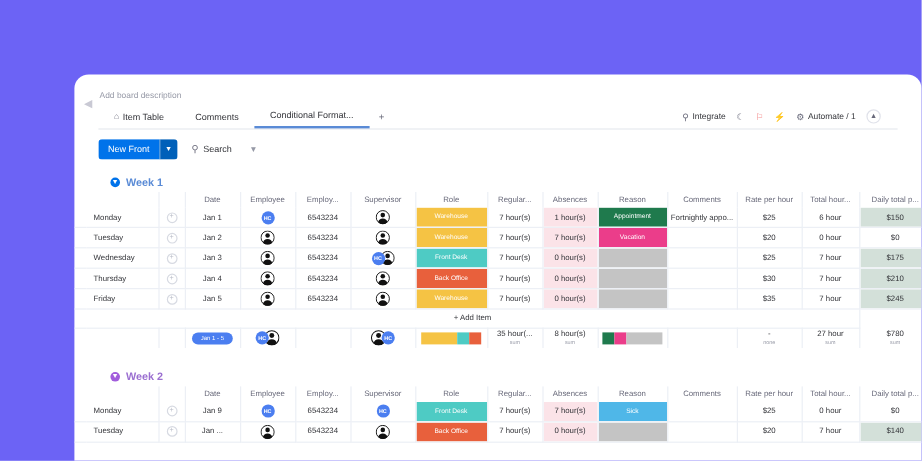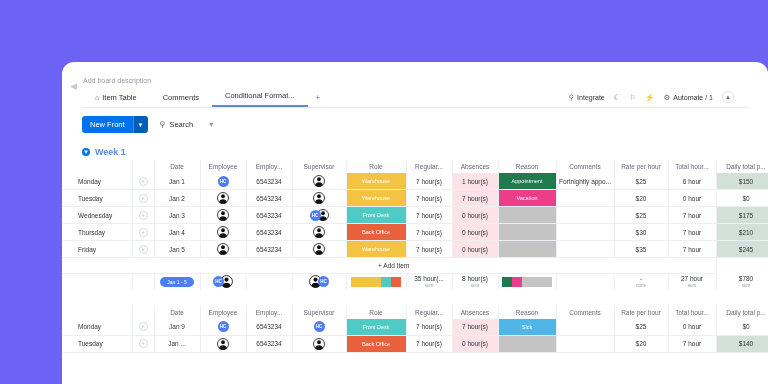--- a/index.html
+++ b/index.html
@@ -97,21 +97,21 @@
   }
   .search-glyph { font-size: 8px; color: #676879; }
   .filter-glyph { font-size: 8px; color: #9699a6; margin-left: 4px; }
 
   
   .table-scroll { padding: 0 0 0 0; }
 
   .group { margin-top: 4px; }
   .group-title-row {
     display: flex; align-items: center; gap: 5px;
-    padding-left: 20px; height: 16px;
+    padding-left: 30px; height: 16px;
   }
   .group-bullet {
     width: 8px; height: 8px; border-radius: 50%;
     display: flex; align-items: center; justify-content: center;
     color: #fff; font-size: 6px;
   }
   .group-name { font-size: 9px; font-weight: bold; }
 
   table.board { border-collapse: collapse; width: 706px; table-layout: fixed; }
   table.board th, table.board td {
@@ -528,20 +528,24 @@
             <div class="sum-lbl">sum</div>
           </td>
         </tr>
       </tbody>
         </table>
     </div>
 
     <div class="sep-gap"></div>
 
     <div class="group">
+      <div class="group-title-row">
+        <span class="group-bullet" style="background:#a25ddc">▼</span>
+        <span class="group-name" style="color:#9b6fd1">Week 2</span>
+      </div>
 
       <table class="board">
         <tbody>
             <tr class="hdr-row">
           <th class="c-bar"></th>
           <th class="c-name"></th>
           <th class="c-plus"></th>
           <th class="c-date">Date</th>
           <th class="c-emp">Employee</th>
           <th class="c-eid">Employ...</th>

